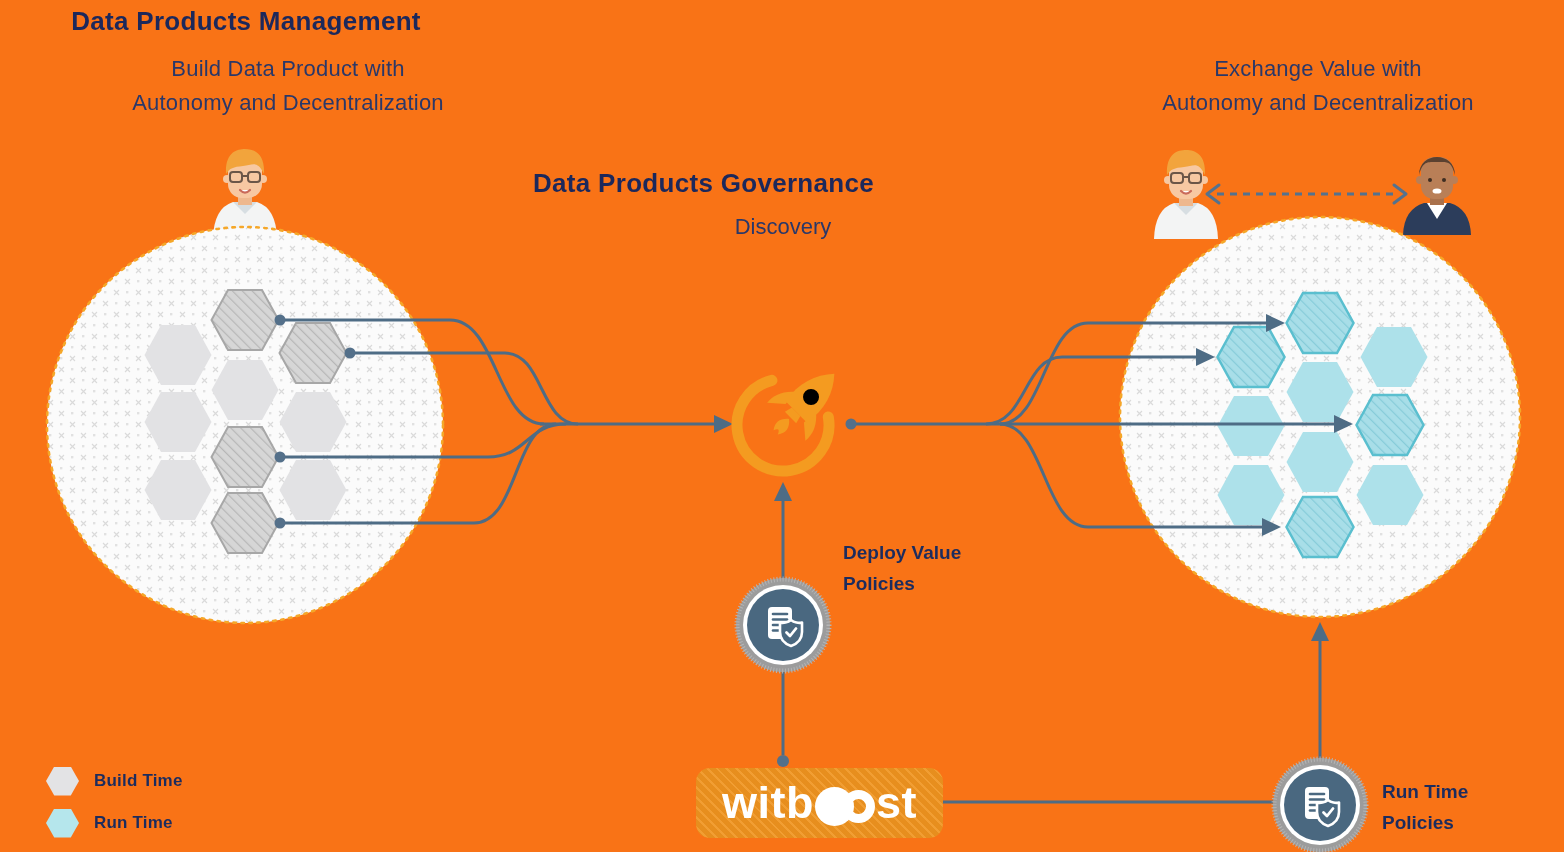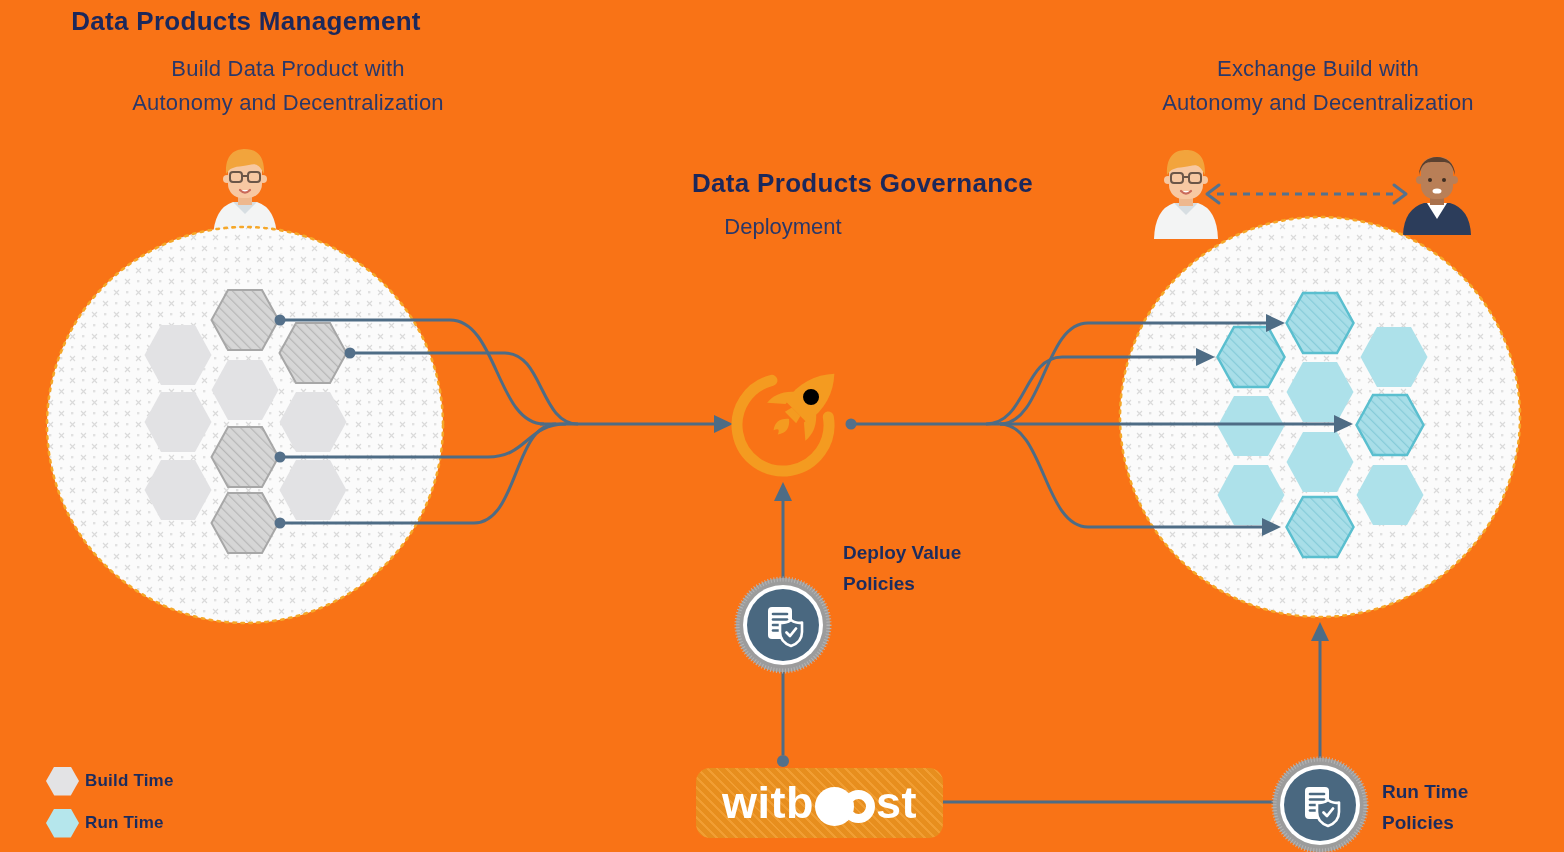--- a/index.html
+++ b/index.html
@@ -2,28 +2,28 @@
 <html><head>
 <meta charset="utf-8">
 <style>
   html,body{margin:0;padding:0;background:#000;}
   .canvas{position:relative;width:1564px;height:852px;background:#f97316;overflow:hidden;
           font-family:"Liberation Sans",sans-serif;}
   svg.layer{position:absolute;left:0;top:0;}
   .txt{position:absolute;color:#1C285B;}
   .section-title{width:492px;text-align:center;font-size:26px;font-weight:bold;letter-spacing:.3px;}
   .section-sub{width:492px;text-align:center;font-size:22px;font-weight:500;color:#2A3869;line-height:34px;letter-spacing:.2px;}
-  .gov-title{left:533px;top:168px;width:500px;text-align:right;font-size:26px;font-weight:bold;letter-spacing:.3px;}
+  .gov-title{left:533px;top:168px;width:500px;text-align:left;font-size:26px;font-weight:bold;letter-spacing:.3px;}
   .gov-sub{left:533px;top:214px;width:500px;text-align:center;font-size:22px;font-weight:500;color:#2A3869;}
   .policy-label{font-size:19px;font-weight:bold;line-height:31px;color:#1C2C5E;}
   .policy-label span{display:block;}
   .legend{position:absolute;left:46px;top:766px;}
   .legend-row{display:flex;align-items:center;height:30px;margin-bottom:12px;}
   .legend-hex{width:33px;height:29px;clip-path:polygon(25% 0,75% 0,100% 50%,75% 100%,25% 100%,0 50%);}
-  .legend-label{margin-left:6px;font-size:17px;font-weight:600;color:#1C2C5E;letter-spacing:.2px;}
+  .legend-label{margin-left:15px;font-size:17px;font-weight:600;color:#1C2C5E;letter-spacing:.2px;}
   .logo{position:absolute;left:658px;top:768px;width:247px;height:70px;background:#F0941F;
         border-radius:14px;display:flex;align-items:center;justify-content:center;overflow:hidden;margin-left:38px;}
   .logo:after{content:"";position:absolute;inset:0;border-radius:14px;
         background:repeating-linear-gradient(45deg,rgba(255,255,255,.09) 0 2px,rgba(0,0,0,.04) 2px 7px);}
   .logo-text{position:relative;z-index:1;display:flex;align-items:center;color:#fff;
         font-size:45px;font-weight:bold;letter-spacing:.5px;}
   .logo-disc{display:inline-block;width:39px;height:39px;border-radius:50%;background:#fff;margin:6px -1px 0 1px;}
   .logo-ring{display:inline-block;width:15px;height:15px;border:9px solid #fff;border-radius:50%;margin:6px 1px 0 -11px;}
   
   .hex-build-plain{fill:#E2E2E4;}
@@ -233,26 +233,26 @@
     </g>
   </svg>
 
   <div class="txt section-title" style="left:0;top:6px;">Data Products Management</div>
   <div class="txt section-sub" style="left:0;top:52px;margin-left:42px;">
     <span>Build Data Product with</span><br>
     <span>Autonomy and Decentralization</span>
   </div>
 
   <div class="txt section-sub" style="left:1072px;top:52px;">
-    <span>Exchange Build with</span><br>
+    <span>Exchange Value with</span><br>
     <span>Autonomy and Decentralization</span>
   </div>
 
   <div class="txt gov-title">Data Products Governance</div>
-  <div class="txt gov-sub">Deployment</div>
+  <div class="txt gov-sub">Discovery</div>
 
   <div class="txt policy-label" style="left:843px;top:537px;">
     <span>Deploy Value</span>
     <span>Policies</span>
   </div>
   <div class="txt policy-label" style="left:1382px;top:776px;">
     <span>Run Time</span>
     <span>Policies</span>
   </div>
 

